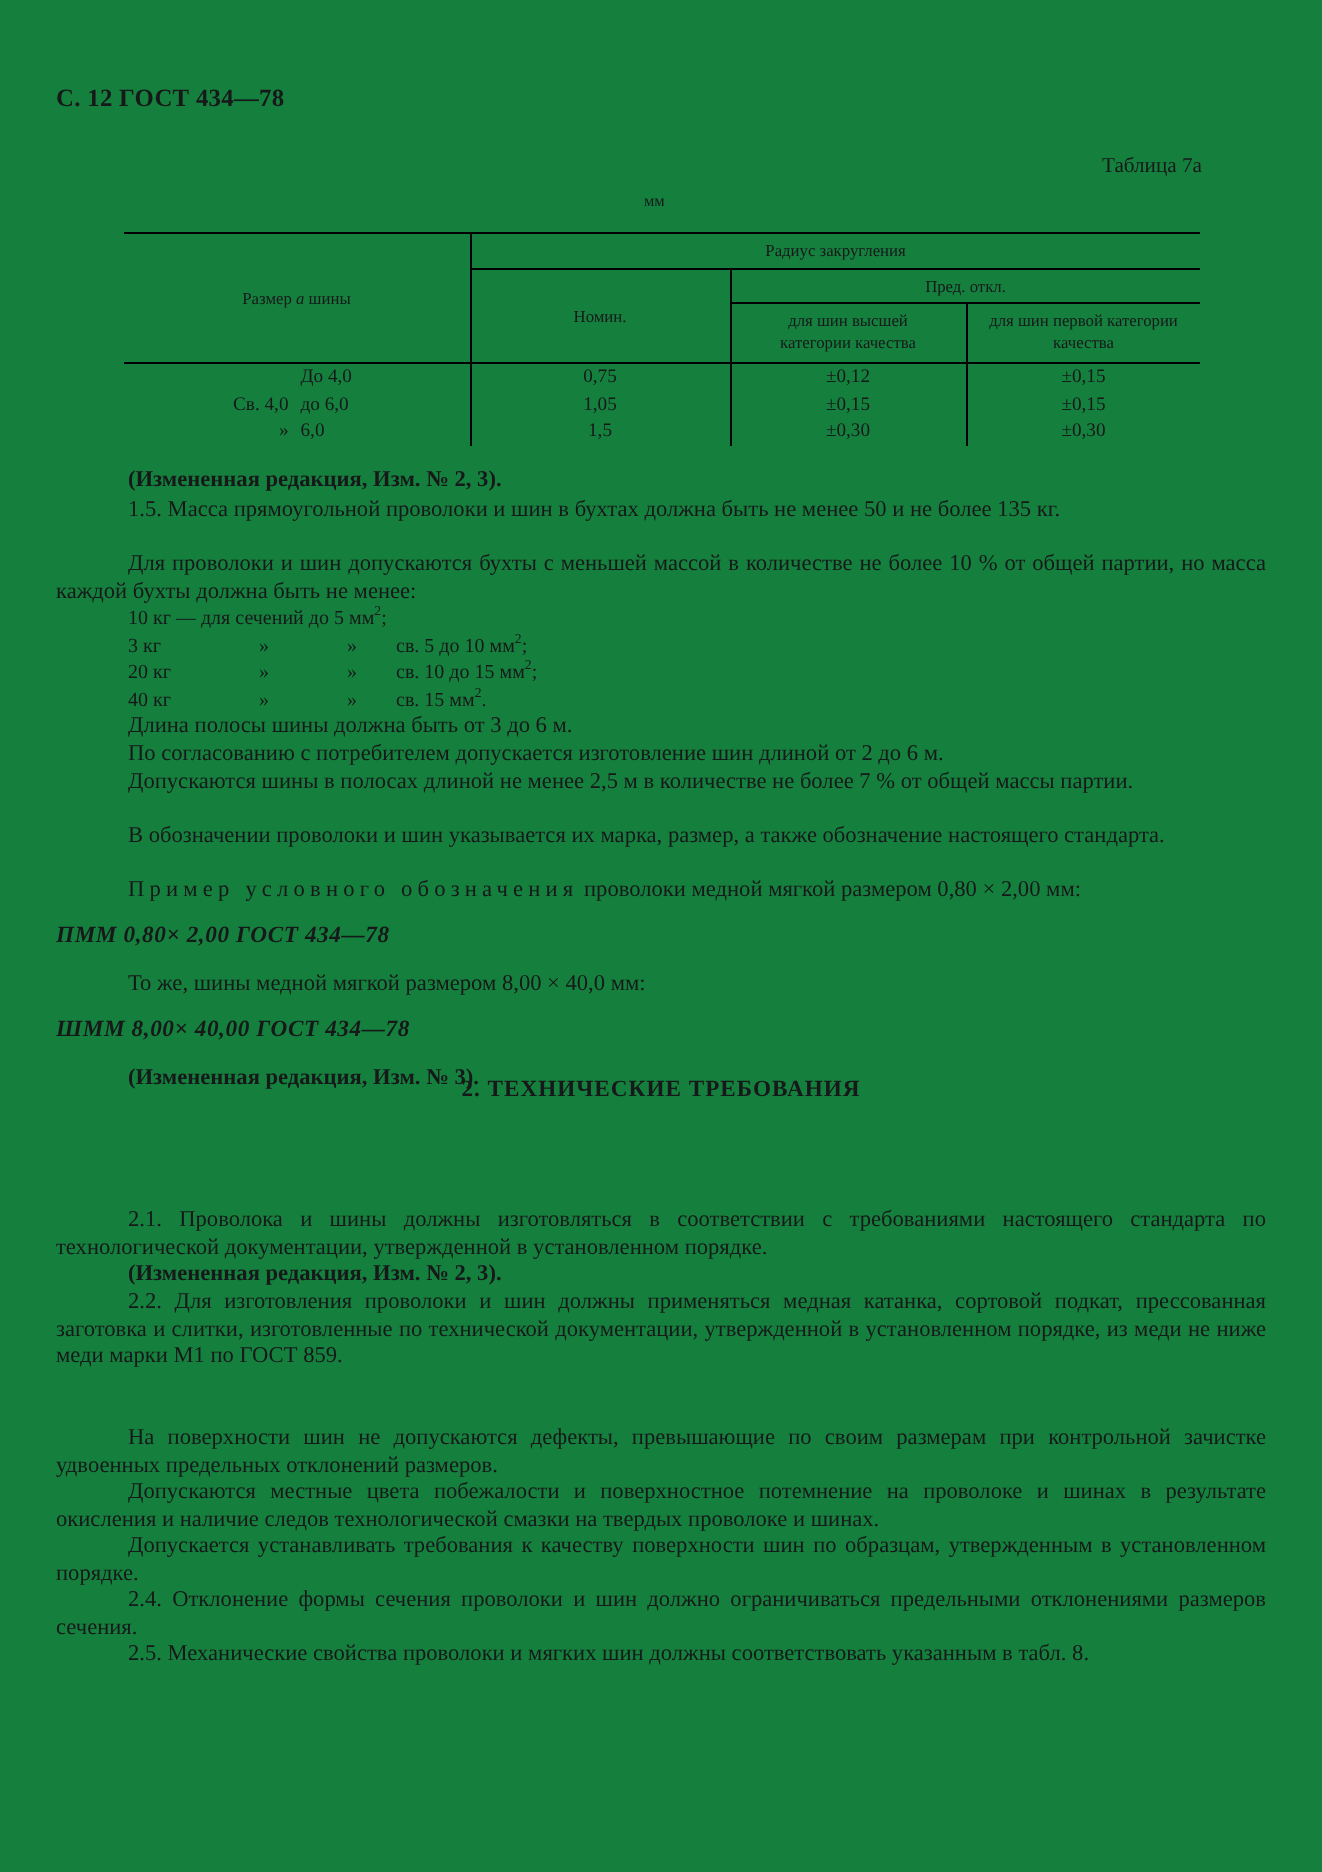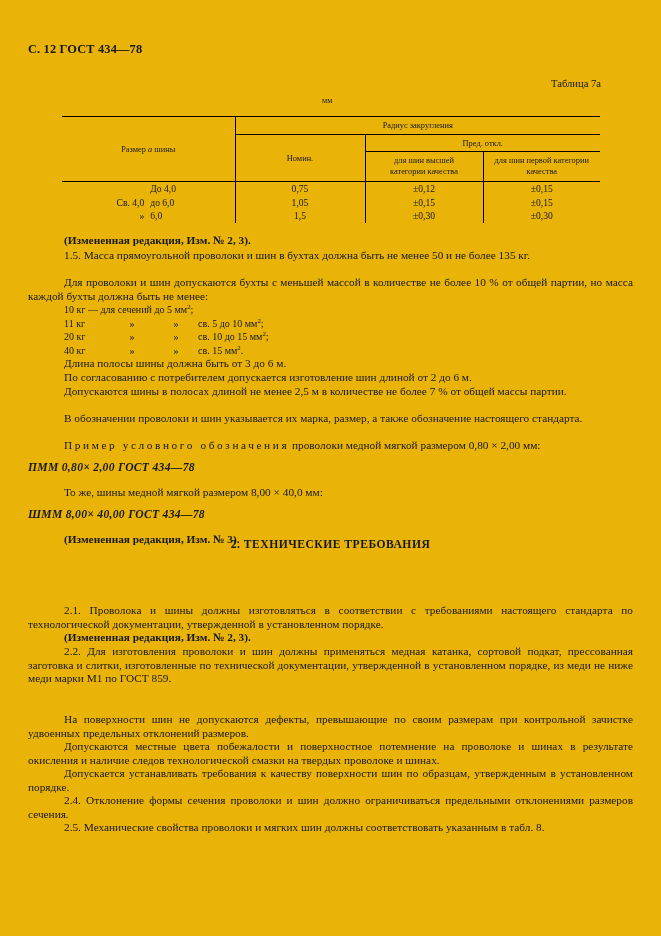--- a/index.html
+++ b/index.html
@@ -4,21 +4,21 @@
 <style>
   html, body {
     margin: 0;
     padding: 0;
     background: #ffffff;
   }
   .page {
     position: relative;
     width: 661px;
     height: 936px;
-    background: #eab308;
+    background: #15803d;
     font-family: "Liberation Serif", "DejaVu Serif", serif;
     color: #16181a;
     overflow: hidden;
     box-sizing: border-box;
   }
 
   
   .runhead {
     position: absolute;
     left: 28px;
@@ -222,21 +222,21 @@
   <div class="txt ind" style="top:249px">1.5.  Масса прямоугольной проволоки и шин в бухтах должна быть не менее 50 и не более 135 кг.</div>
   <div class="txt ind" style="top:276px">Для проволоки и шин допускаются бухты с меньшей массой в количестве не более 10 % от общей партии, но масса каждой бухты должна быть не менее:</div>
 
   <div class="ditto" style="top:303px">
     <div class="row">
       <span class="c-w"></span>
       <span><span>10 кг — для сечений до 5 мм</span><sup>2</sup><span>;</span></span>
     </div>
     <div class="row">
       <span class="c-w"></span>
-      <span class="c-kg">11 кг</span>
+      <span class="c-kg">3 кг</span>
       <span class="c-d1">»</span>
       <span class="c-d2">»</span>
       <span class="c-rest"><span>св. 5 до 10 мм</span><sup>2</sup><span>;</span></span>
     </div>
     <div class="row">
       <span class="c-w"></span>
       <span class="c-kg">20 кг</span>
       <span class="c-d1">»</span>
       <span class="c-d2">»</span>
       <span class="c-rest"><span>св. 10 до 15 мм</span><sup>2</sup><span>;</span></span>

